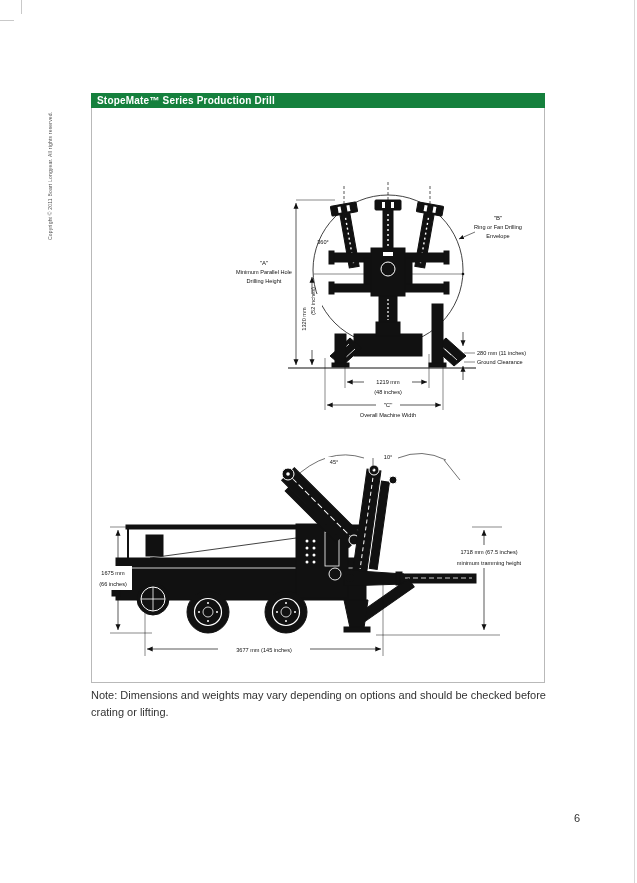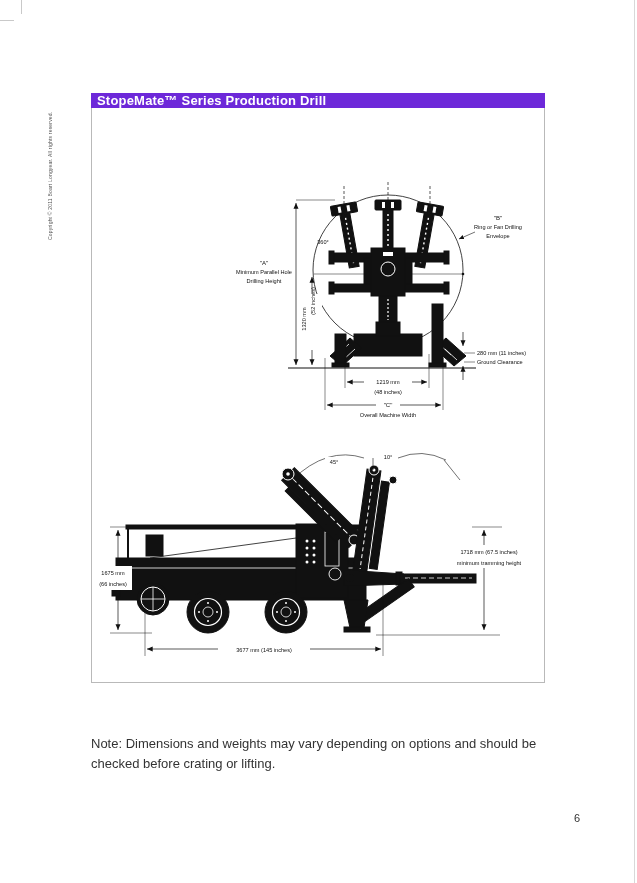--- a/index.html
+++ b/index.html
@@ -2,23 +2,23 @@
 <html><head>
 <meta charset="utf-8">
 <style>
   html,body{margin:0;padding:0;}
   body{width:637px;height:883px;background:#ffffff;font-family:"Liberation Sans","DejaVu Sans",sans-serif;position:relative;overflow:hidden;}
   .page{position:absolute;left:0;top:0;width:637px;height:883px;background:#fff;}
   .edge-right{position:absolute;top:0;right:2px;width:1px;height:883px;background:#d8d8d8;}
   .corner-v{position:absolute;left:21px;top:0;width:1px;height:14px;background:#c9c9c9;}
   .corner-h{position:absolute;left:0;top:20px;width:14px;height:1px;background:#c9c9c9;}
   .copyright{position:absolute;left:47px;top:240px;transform:rotate(-90deg);transform-origin:0 0;font-size:5px;color:#555;letter-spacing:.2px;white-space:nowrap;}
-  .hdr{position:absolute;left:91px;top:93px;width:454px;height:15px;background:#6d28d9;color:#fff;font-size:13px;font-weight:bold;line-height:15px;padding-left:6px;box-sizing:border-box;letter-spacing:.2px;}
+  .hdr{position:absolute;left:91px;top:93px;width:454px;height:15px;background:#15803d;color:#fff;font-size:10px;font-weight:bold;line-height:15px;padding-left:6px;box-sizing:border-box;letter-spacing:.2px;}
   .box{position:absolute;left:91px;top:108px;width:452px;height:574px;border:1px solid #b9b9b9;border-top:none;background:#fff;}
-  .note{position:absolute;left:91px;top:687px;width:462px;font-size:13px;color:#333;line-height:1.5;margin-top:47px;}
+  .note{position:absolute;left:91px;top:687px;width:462px;font-size:11px;color:#333;line-height:1.5;}
   .pagenum{position:absolute;left:560px;top:812px;width:34px;text-align:center;font-size:11px;color:#333;}
   svg text{fill:#111;font-family:"Liberation Sans","DejaVu Sans",sans-serif;}
   .lbl{font-size:5.6px;}
   .lblb{font-size:6px;}
 </style>
 </head>
 <body>
 
 <div class="page">
   <div class="edge-right"></div>

